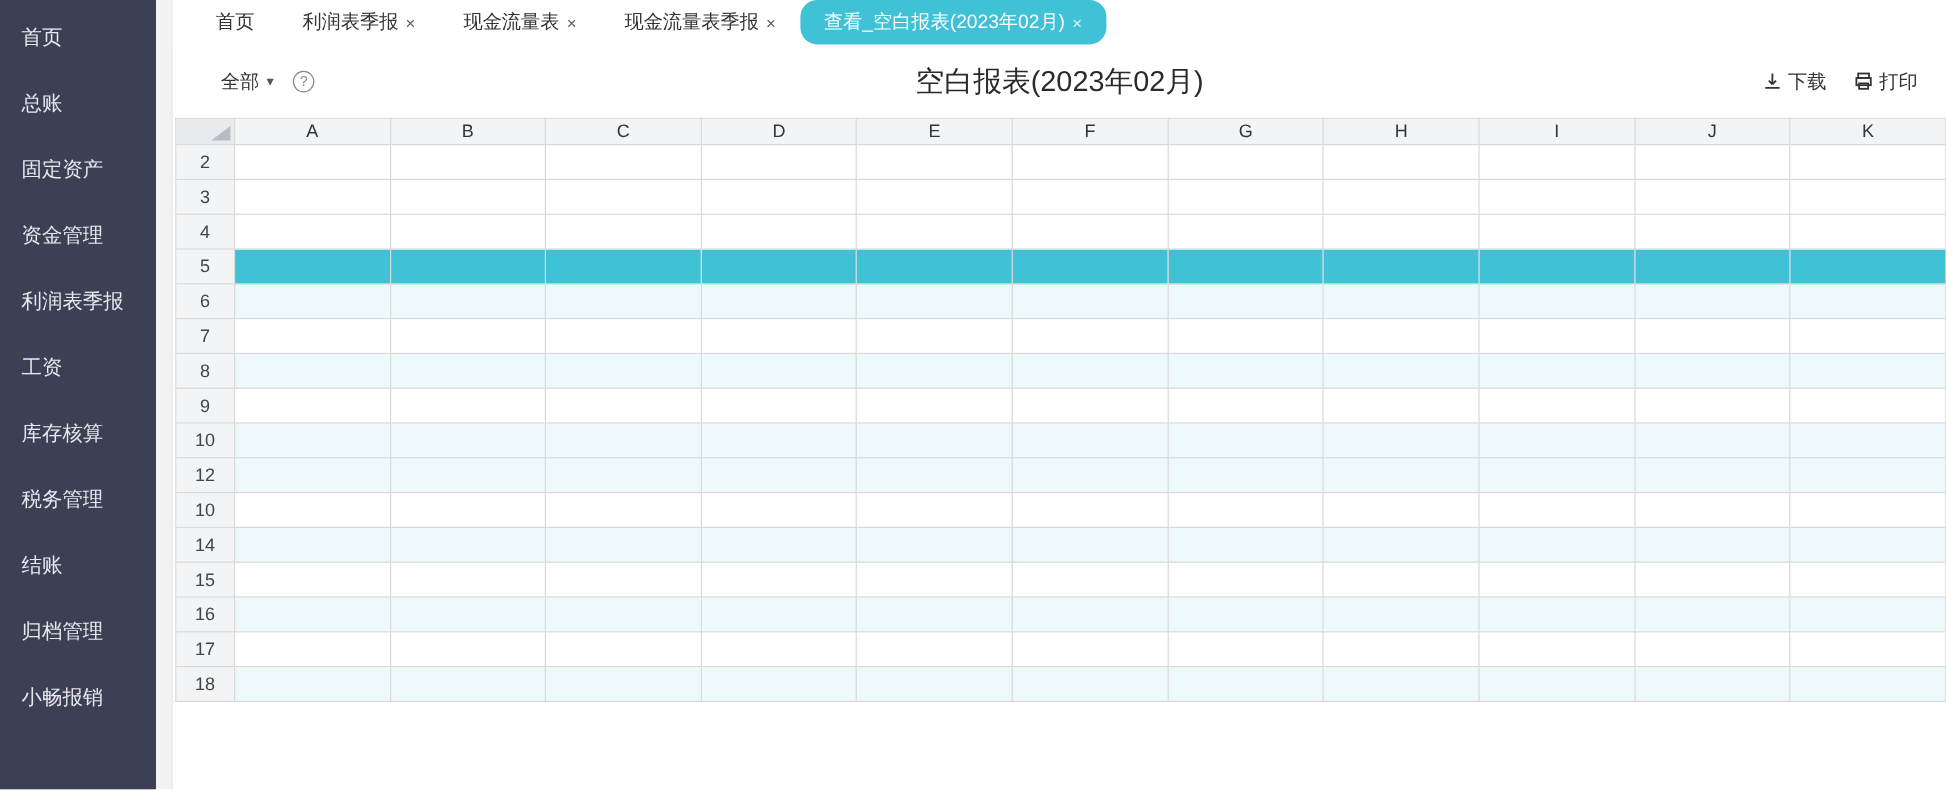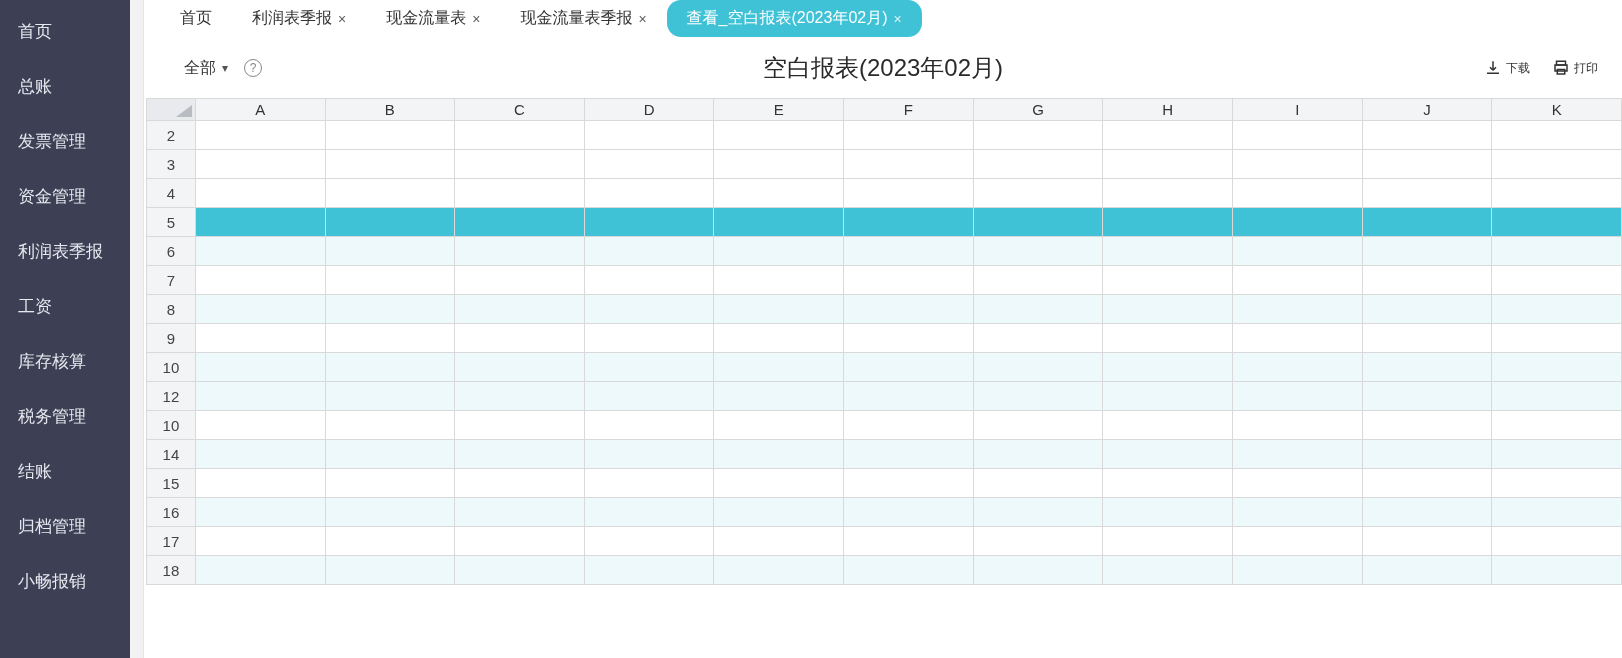--- a/index.html
+++ b/index.html
@@ -88,21 +88,21 @@
   .report-title {
     position: absolute;
     left: 50%;
     transform: translateX(-50%);
     font-size: 24px;
     font-weight: 500;
     color: #2a2a2a;
     text-align: center;
   }
   .tool-actions { margin-left:auto; display:flex; gap:22px;}
-  .tool-btn { display:flex;align-items:center;gap:4px;font-size:12px;color:#333;cursor:pointer;}
+  .tool-btn { display:flex;align-items:center;gap:4px;font-size:16px;color:#333;cursor:pointer;}
   .tool-btn svg { width:18px;height:18px;}
 
   
   .sheet-wrap { flex:1; overflow:hidden; position:relative; padding-left:2px;}
   .sheet { border-collapse: collapse; table-layout: fixed; width: 100%; }
   .sheet th, .sheet td {
     border: 1px solid #d9d9d9;
     height: 29px;
     font-size: 15px;
     font-weight: normal;
@@ -140,21 +140,21 @@
   .sheet tbody tr.hl td { background:#3fc2d6; }
   .sheet tbody tr.alt td { background:#eef9fb; }
   .sheet tbody td { background:#fff; }
 </style>
 </head>
 <body>
 
 <nav class="sidebar">
   <div class="sidebar-item">首页</div>
   <div class="sidebar-item">总账</div>
-  <div class="sidebar-item">发票管理</div>
+  <div class="sidebar-item">固定资产</div>
   <div class="sidebar-item">资金管理</div>
   <div class="sidebar-item">利润表季报</div>
   <div class="sidebar-item">工资</div>
   <div class="sidebar-item">库存核算</div>
   <div class="sidebar-item">税务管理</div>
   <div class="sidebar-item">结账</div>
   <div class="sidebar-item">归档管理</div>
   <div class="sidebar-item">小畅报销</div>
 </nav>
 

